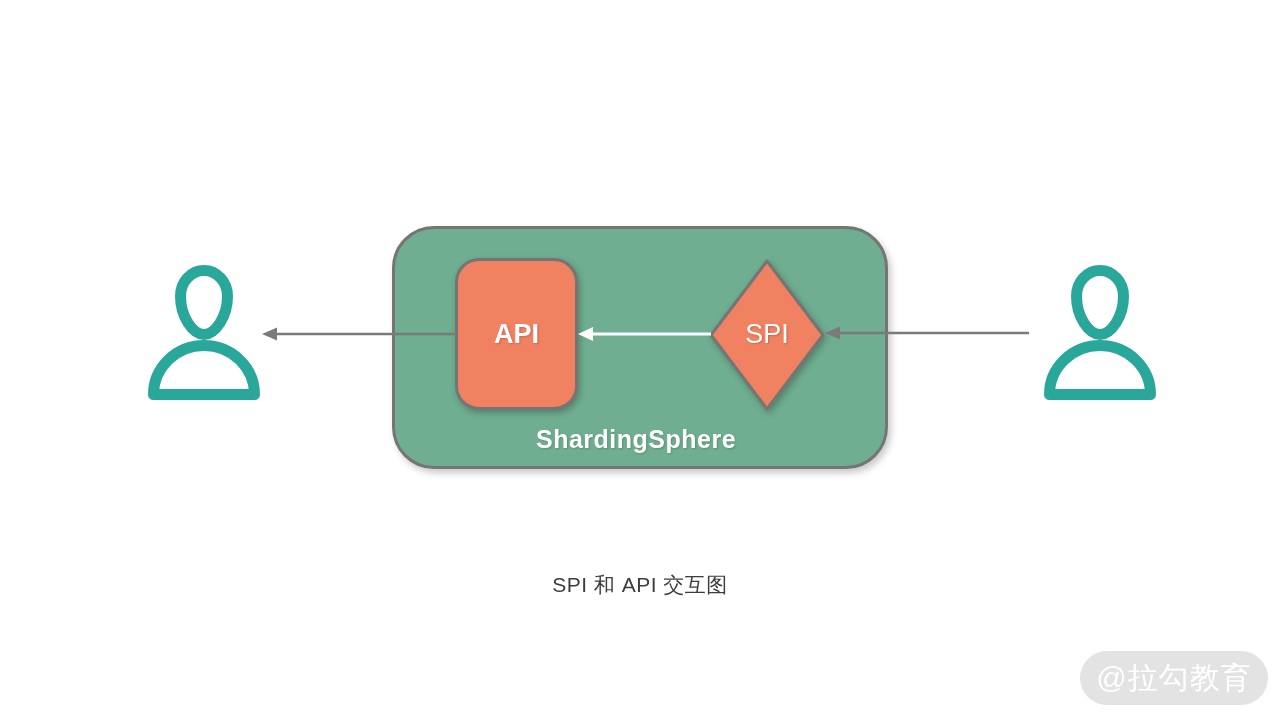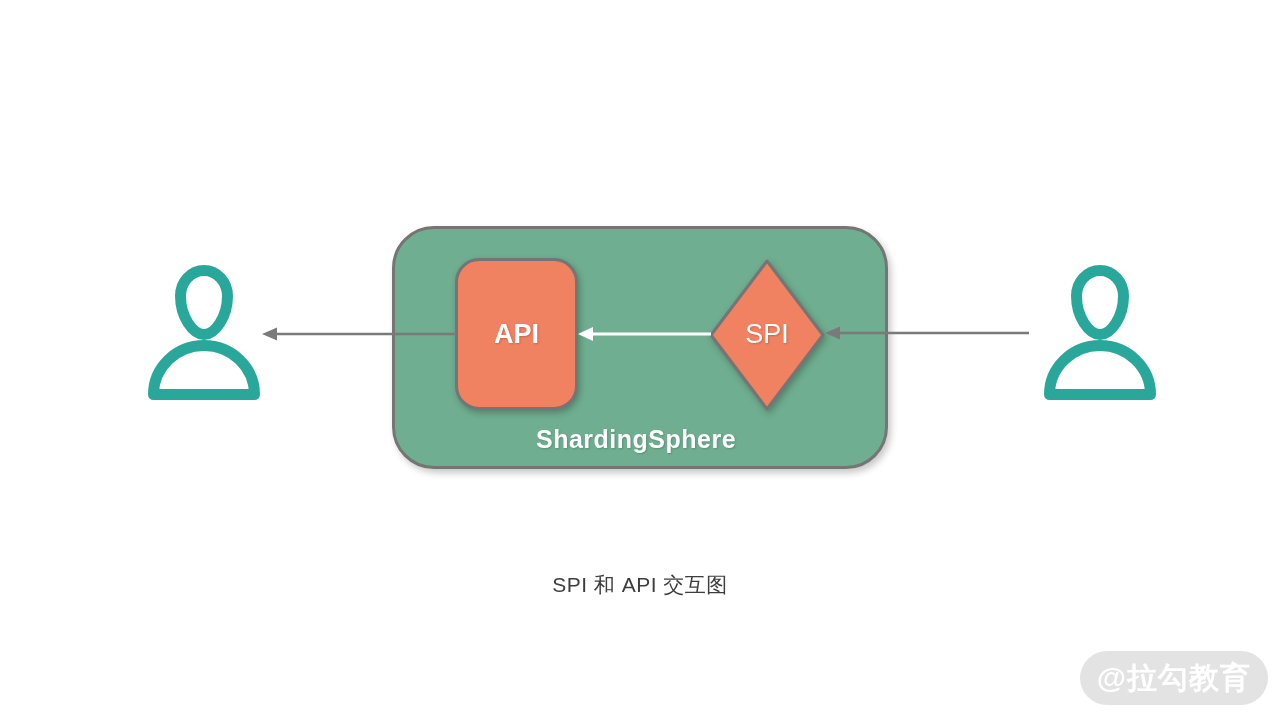--- a/index.html
+++ b/index.html
@@ -116,21 +116,20 @@
   
   .watermark{
     position:absolute;
     left:1080px;top:651px;
     width:188px;height:54px;
     border-radius:27px;
     background:var(--watermark-bg);
     display:flex;align-items:center;justify-content:center;
     z-index:2;
     filter:blur(0.3px);
-    font-weight:bold;
   }
   .watermark-text{
     color:var(--watermark-text);
     font-size:30px;
     letter-spacing:1px;
   }
 </style>
 </head>
 <body>
 

